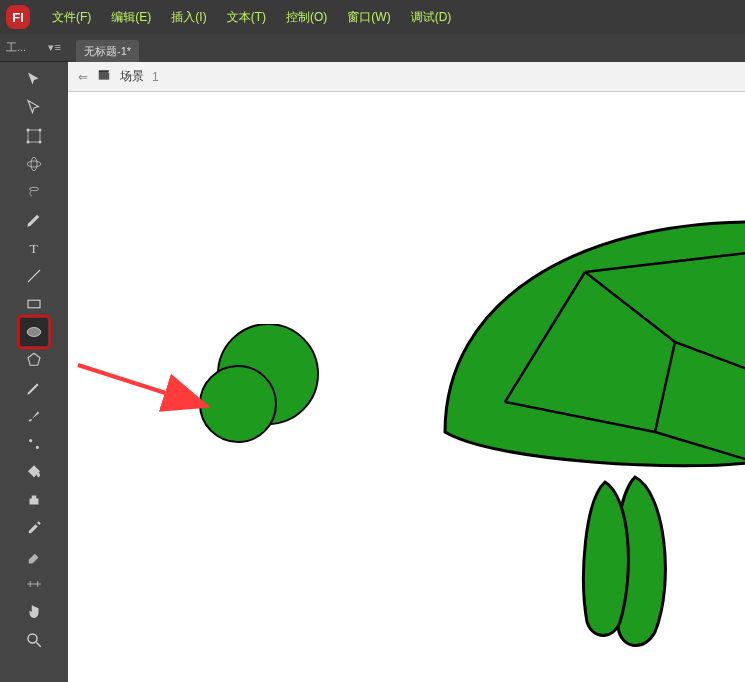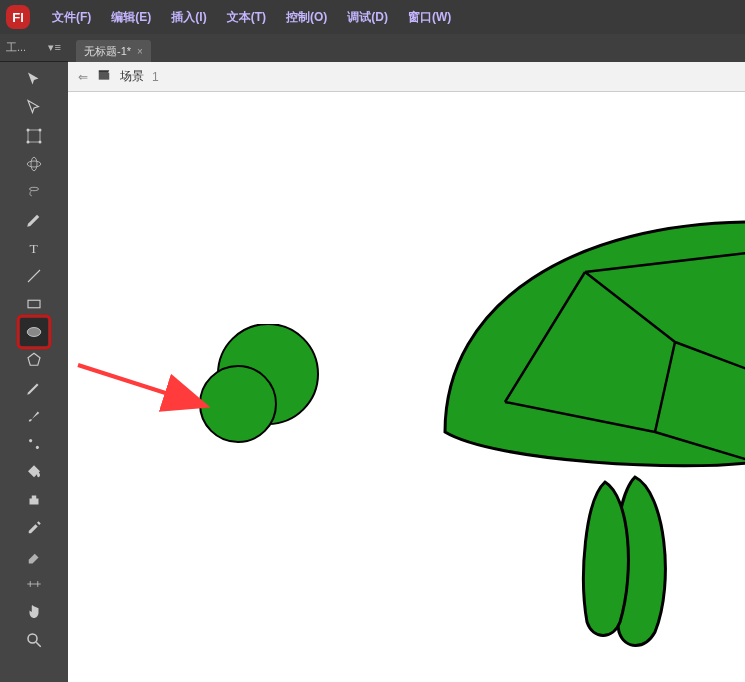--- a/index.html
+++ b/index.html
@@ -36,22 +36,21 @@
   font-size: 13px;
   border-radius: 8px;
   margin-right: 12px;
 }
 .menu-item {
   padding: 15px 10px;
   height: 100%;
   display: flex;
   align-items: center;
   cursor: default;
-  color: #c4b5fd;
-  font-weight: bold;
+  color: #bef264;
 }
 .body-area {
   display: flex;
   flex: 1;
   min-height: 0;
 }
 .left-cluster {
   display: flex;
   flex-direction: column;
   width: 68px;
@@ -112,20 +111,21 @@
   background: #555;
   color: #ddd;
   padding: 4px 8px;
   border-top-left-radius: 3px;
   border-top-right-radius: 3px;
   display: flex;
   align-items: center;
   gap: 6px;
   font-size: 11px;
   height: 22px;
+  flex-direction: column;
 }
 .tab .close {
   font-size: 10px;
   color: #aaa;
 }
 .scene-bar {
   height: 30px;
   background: #f2f2f2;
   border-bottom: 1px solid #ccc;
   display: flex;
@@ -174,22 +174,22 @@
 <body>
 
 <div class="app">
   <div class="menubar">
     <div class="logo">Fl</div>
     <div class="menu-item">文件(F)</div>
     <div class="menu-item">编辑(E)</div>
     <div class="menu-item">插入(I)</div>
     <div class="menu-item">文本(T)</div>
     <div class="menu-item">控制(O)</div>
+    <div class="menu-item">窗口(W)</div>
     <div class="menu-item">调试(D)</div>
-    <div class="menu-item">窗口(W)</div>
   </div>
 
   <div class="body-area">
     <div class="left-cluster">
       <div class="panel-header">
         <span>工...</span>
         <span class="dots">▾≡</span>
       </div>
       <div class="toolbox">
         <div class="tool">

